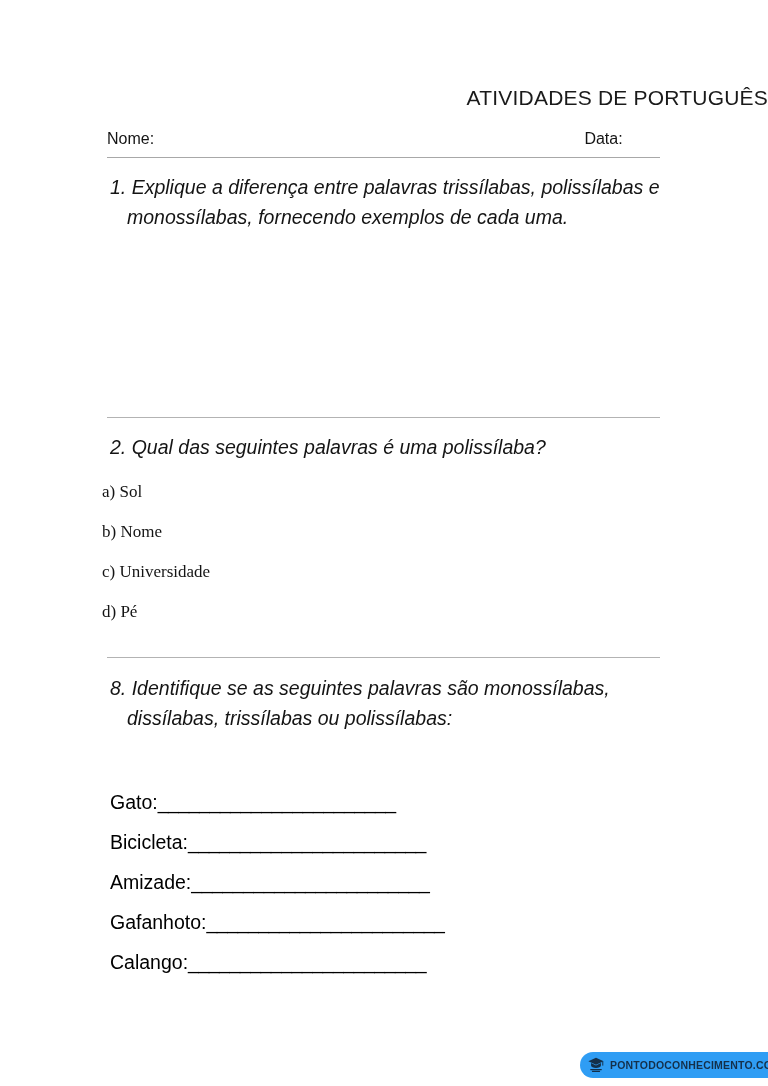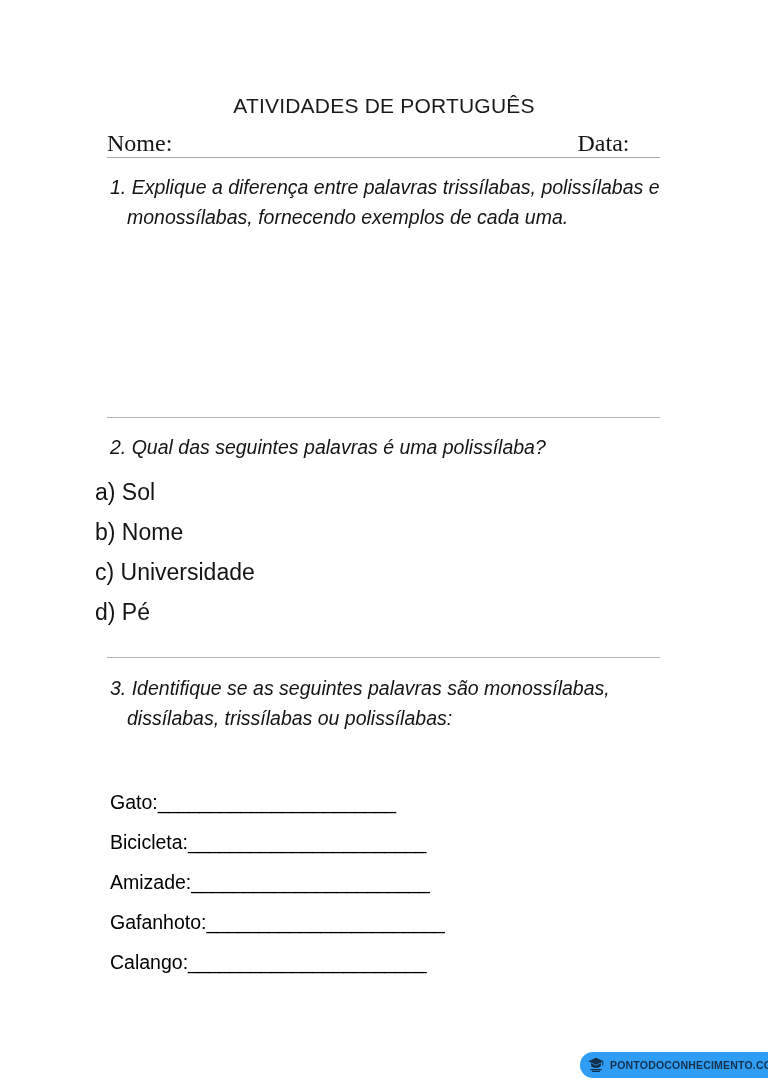--- a/index.html
+++ b/index.html
@@ -19,39 +19,38 @@
     height: 1086px;
     margin: 0 auto;
     background: #ffffff;
     overflow: hidden;
   }
 
   
   .doc-title {
     position: absolute;
     left: 0;
-    top: 94px;
+    top: 86px;
     width: 768px;
-    text-align: center;
+    text-align: right;
     font-size: 21px;
     letter-spacing: 0.2px;
     color: #1a1a1a;
   }
 
   
   .header-row {
     position: absolute;
     left: 107px;
     top: 130px;
     width: 553px;
     display: flex;
     justify-content: flex-start;
-    font-size: 24px;
+    font-size: 16px;
     color: #141414;
-    font-family: Liberation Serif, serif;
   }
   .header-row .name-label { width: 440px; }
   .header-row .date-label { width: 113px; text-align: center; }
 
   
   .rule {
     position: absolute;
     left: 107px;
     width: 553px;
     height: 0;
@@ -73,25 +72,26 @@
     padding-left: 17px;
     text-indent: -17px;
   }
   .q1 { left: 110px; top: 172px; width: 545px; }
   .q2 { left: 110px; top: 432px; width: 545px; }
   .q3 { left: 110px; top: 673px; width: 545px; }
 
   
   .options {
     position: absolute;
-    left: 95px;
+    left: 102px;
     top: 472px;
     width: 545px;
-    font-size: 23px;
+    font-size: 17px;
     color: #141414;
+    font-family: Liberation Serif, serif;
   }
   .option {
     height: 40px;
     line-height: 40px;
   }
 
   
   .fill-list {
     position: absolute;
     left: 110px;
@@ -158,21 +158,21 @@
 
   <div class="options">
     <div class="option">a) Sol</div>
     <div class="option">b) Nome</div>
     <div class="option">c) Universidade</div>
     <div class="option">d) Pé</div>
   </div>
 
   <div class="rule rule-q2"></div>
 
-  <div class="question q3 q-hanging">3. Identifique se as seguintes palavras são monossílabas, dissílabas, trissílabas ou polissílabas:</div>
+  <div class="question q3 q-hanging">8. Identifique se as seguintes palavras são monossílabas, dissílabas, trissílabas ou polissílabas:</div>
 
   <div class="fill-list">
     <div class="fill-row">
       <span>Gato:</span><span class="fill-blank">_______________________</span>
     </div>
     <div class="fill-row">
       <span>Bicicleta:</span><span class="fill-blank">_______________________</span>
     </div>
     <div class="fill-row">
       <span>Amizade:</span><span class="fill-blank">_______________________</span>

